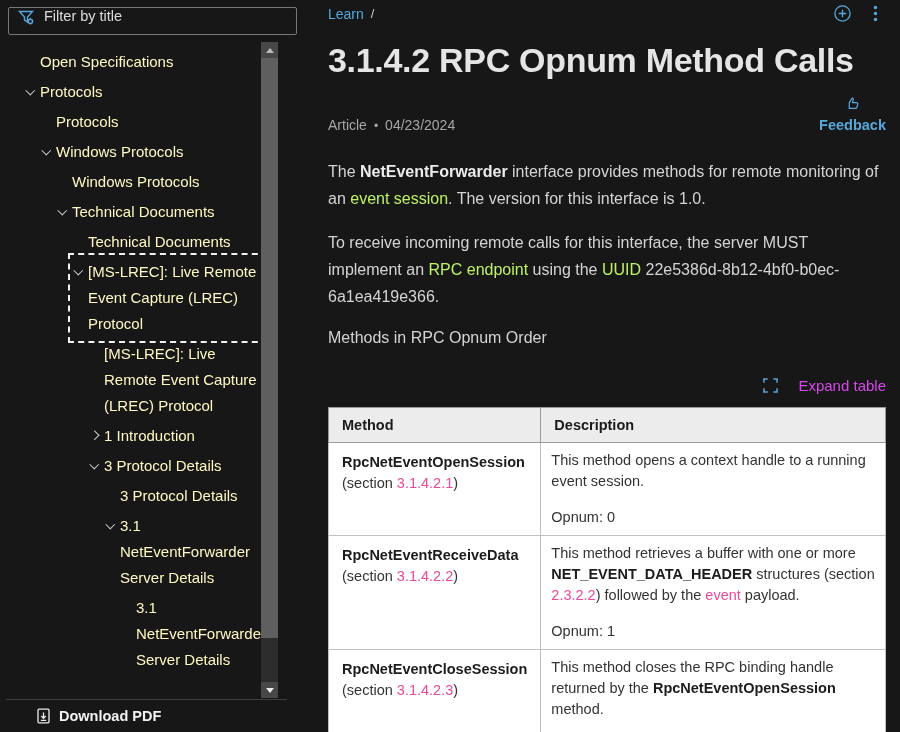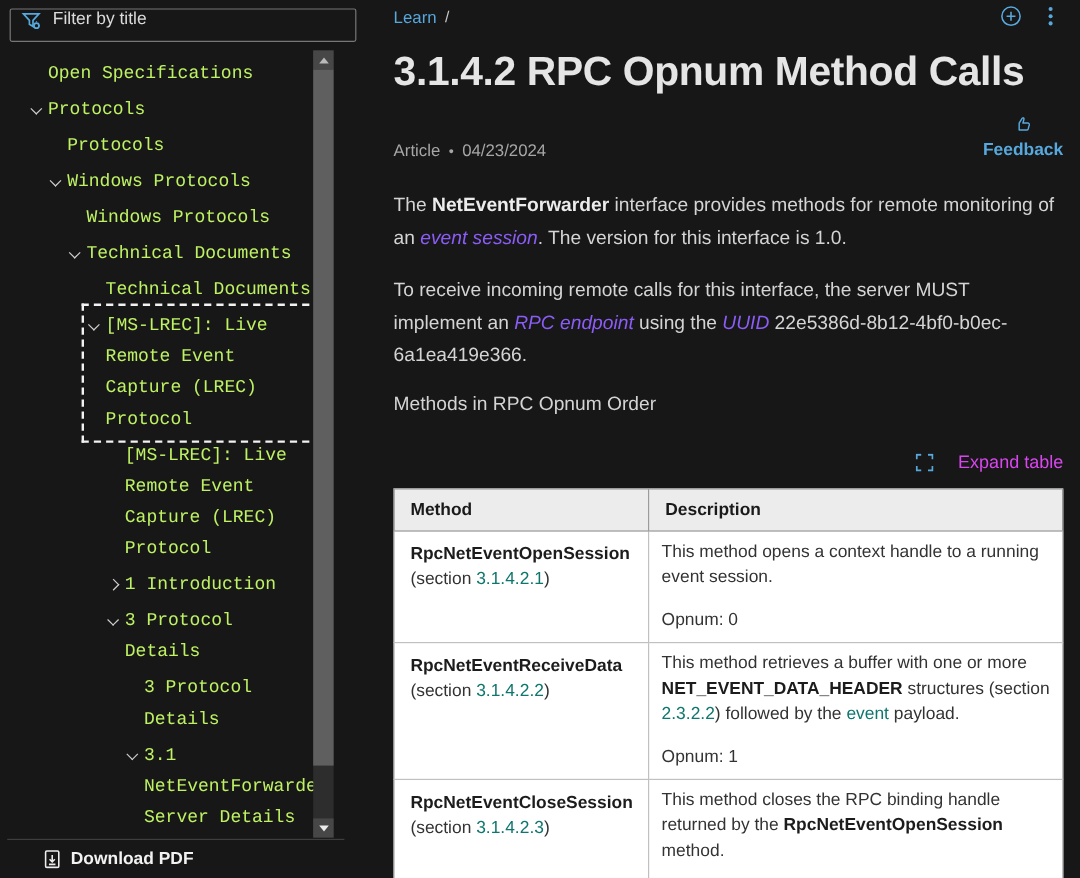--- a/index.html
+++ b/index.html
@@ -19,22 +19,22 @@
     border:1px solid #777; border-radius:2px; background:#171717;
     display:flex; align-items:flex-start; padding:0 8px; gap:9px;
   }
   .filter-box input {
     background:transparent; border:none; outline:none; color:#e6e6e6;
     font-size:14.5px; width:100%; font-family:inherit;
   }
   .filter-box input::placeholder { color:#e6e6e6; opacity:.95; }
   .tree { position:absolute; top:49px; left:0; width:262px; height:649px; overflow:hidden; }
   .tree-item {
-    position:relative; font-size:15px; line-height:26px; color:#bef264;
-    padding-left:14px; margin-bottom:4px; cursor:pointer;font-family:Liberation Mono, monospace;
+    position:relative; font-size:15px; line-height:26px; color:#fef9c3;
+    padding-left:14px; margin-bottom:4px; cursor:pointer;
   }
   .tree-item.focused { outline:2px dashed #f2f2f2; outline-offset:4px; }
   .chev {
     position:absolute; left:1px; top:9px; width:6.5px; height:6.5px;
     border-right:1.6px solid #cfcfcf; border-bottom:1.6px solid #cfcfcf;
   }
   .chev.down  { transform:rotate(45deg);  top:8px; }
   .chev.right { transform:rotate(-45deg); }
 
   .sb { position:absolute; left:261px; top:42px; width:17px; height:656px; background:#2d2d2d; }
@@ -65,37 +65,37 @@
   .meta-row { margin-top:16px; display:flex; align-items:flex-end; font-size:14px; color:#a6a6a6; }
   .meta-row .dot { margin:0 7px; font-size:12px; }
   .feedback { margin-left:auto; display:flex; align-items:center; gap:6px;
               color:#57a8dd; font-weight:700; font-size:14.5px;flex-direction:column; }
 
   .para { margin-top:0; font-size:16px; line-height:27px; color:#d4d4d4; }
   #para-0 { margin-top:25px; }
   #para-1 { margin-top:17px; }
   .table-intro { margin-top:14px; font-size:16px; line-height:27px; color:#d4d4d4; }
   .para strong { color:#ececec; font-weight:700; }
-  .lnk { color:#8b5cf6;font-style:italic; }
+  .lnk { color:#bef264; }
 
   .expand-row { margin-top:26px; display:flex; justify-content:flex-end; align-items:center;
                 gap:20px; font-size:15px; color:#d946ef; cursor:pointer; }
 
   table.doc-table { margin-top:13px; width:558px; border-collapse:collapse; background:#ffffff; }
   table.doc-table th {
     background:#ececec; color:#1a1a1a; font-size:14.5px; font-weight:700; text-align:left;
     padding:9px 13px; border:1px solid #9b9b9b;
   }
   table.doc-table td { border:1px solid #c0c0c0; vertical-align:top; background:#fff;
     color:#333; font-size:14.5px; line-height:21px; }
   td.cell-method { width:210px; padding:9px 13px; }
   td.cell-desc   { border:3px solid #f7a64a; padding:7px 10px; }
   .m-name { font-weight:700; color:#1c1c1c; }
   .m-sec  { color:#333; }
-  .t-lnk  { color:#0f766e; }
+  .t-lnk  { color:#ec4899; }
   .opnum  { margin-top:15px; }
   .cell-desc strong { color:#1c1c1c; }
 </style>
 </head>
 <body>
 
 <aside class="sidebar">
   <div class="filter-box">
     <span style="display:flex;">
       <svg width="18" height="18" viewBox="0 0 18 18" fill="none" stroke="#57a8dd" stroke-width="1.4">

